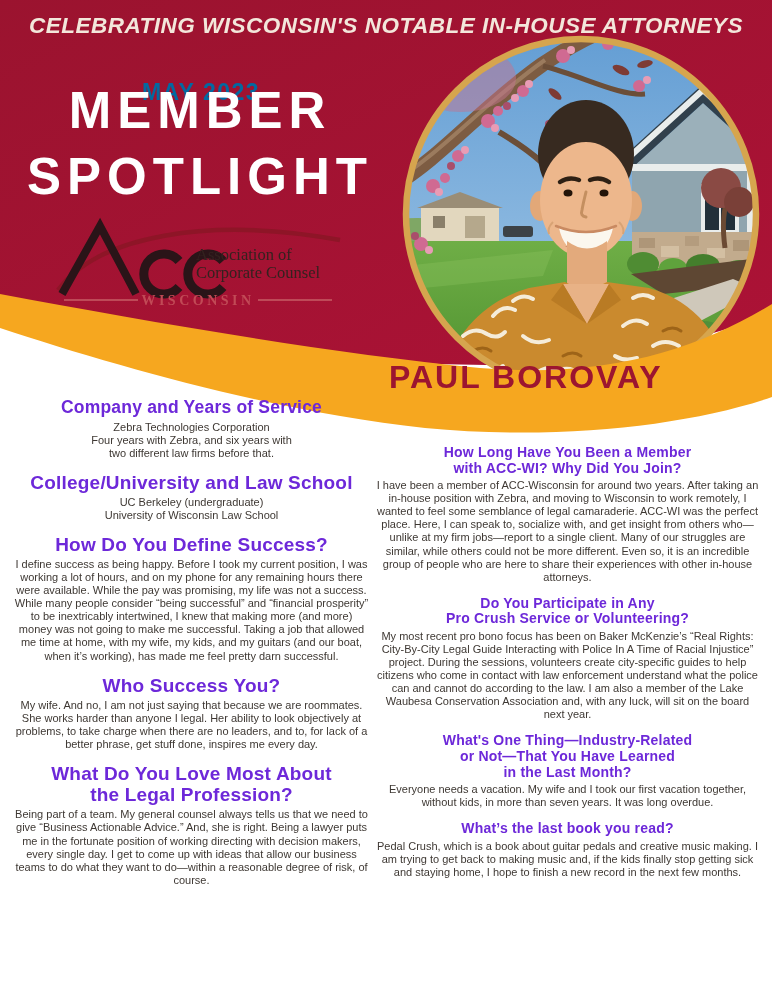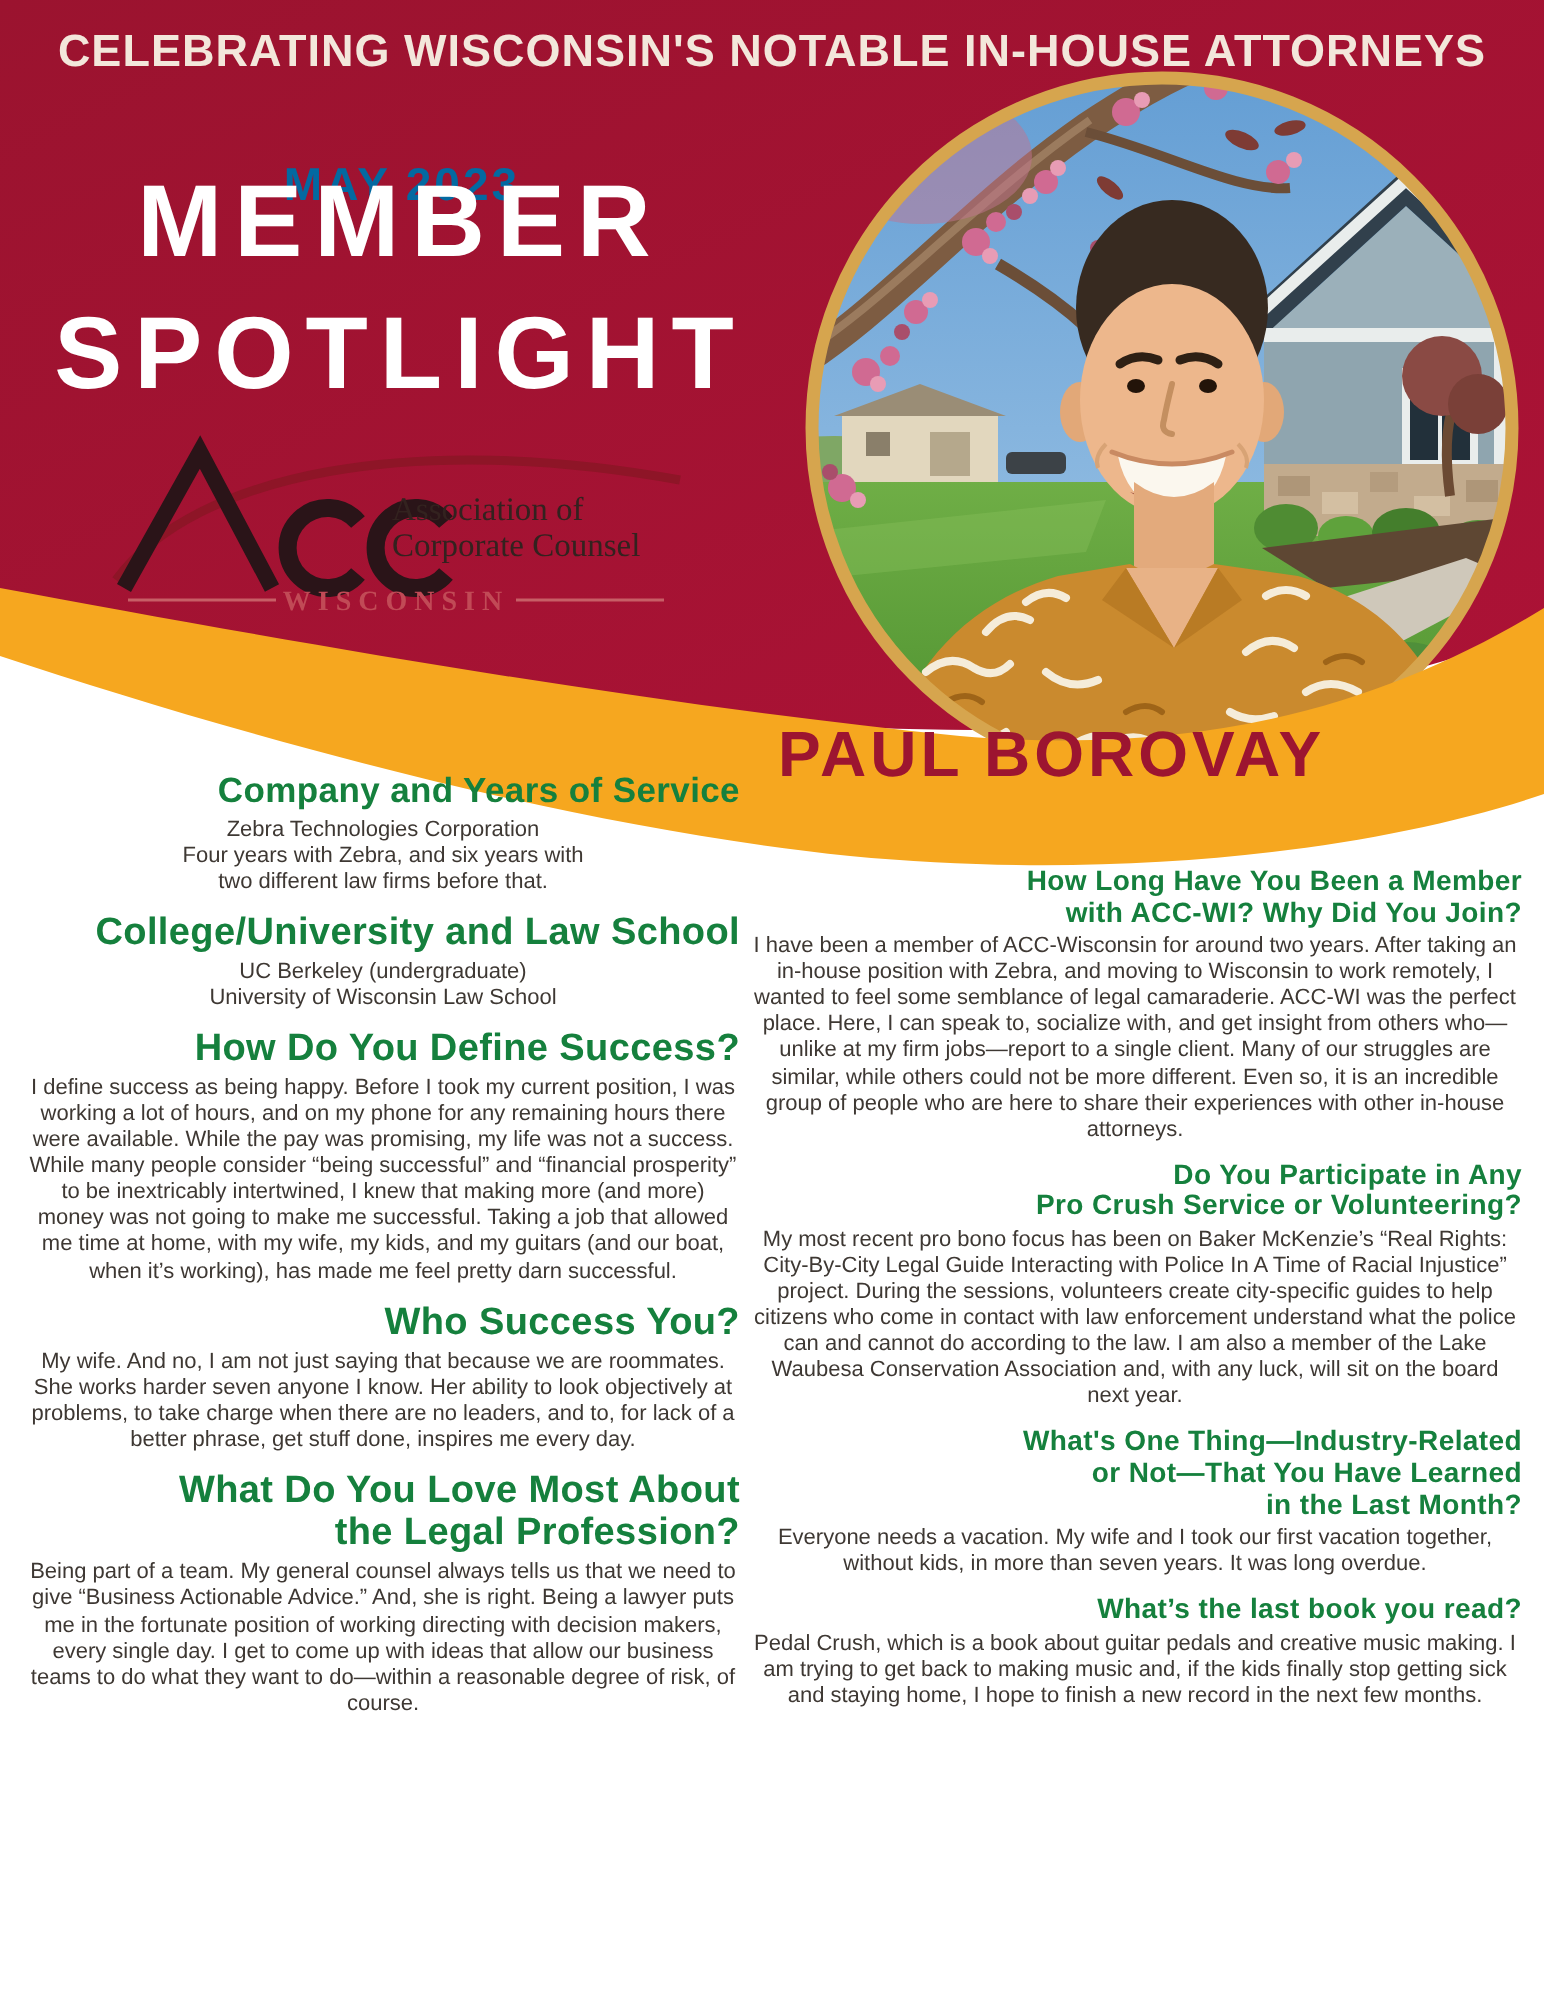--- a/index.html
+++ b/index.html
@@ -1,36 +1,36 @@
 <!DOCTYPE html>
 <html><head>
 <meta charset="utf-8">
 <style>
   html,body{margin:0;padding:0;background:#e8e8e8;}
   .page{position:relative;width:772px;height:1000px;background:#ffffff;overflow:hidden;
         font-family:"Liberation Sans",sans-serif;margin:0 auto;}
   .curves{position:absolute;top:0;left:0;display:block;}
   .banner-title{position:absolute;top:13px;left:0;width:772px;text-align:center;
-        font-size:22.5px;font-weight:bold;color:#F3E7DB;letter-spacing:.5px;white-space:nowrap;}
+        font-size:22.5px;font-weight:bold;color:#F3E7DB;letter-spacing:.5px;white-space:nowrap;font-style:italic;}
   .issue-date{position:absolute;top:51px;left:15px;width:372px;text-align:center;
         font-size:23px;font-weight:bold;color:#0369a1;letter-spacing:1.5px;margin-top:28px;}
   .main-title{position:absolute;top:78px;left:8px;width:384px;text-align:center;
         color:#ffffff;font-weight:bold;font-size:51px;line-height:1.3;letter-spacing:6px;white-space:nowrap;}
   .member-name{position:absolute;top:359px;left:389px;font-size:32px;font-weight:bold;
         color:#9C1530;letter-spacing:2px;white-space:nowrap;}
   .logo-box{position:absolute;top:212px;left:56px;width:300px;height:100px;}
   .logo-box text{font-family:"Liberation Serif",serif;}
   .logo-org{font-size:16.5px;fill:#33221F;}
   .logo-chapter{font-family:"Liberation Sans",sans-serif;font-size:14px;font-weight:bold;
         fill:#C14A56;letter-spacing:3.5px;}
   .columns{position:absolute;top:386px;left:13px;width:748px;display:flex;}
   .col-l{width:357px;}
   .col-r{width:387px;margin-left:4px;padding-top:47px;}
-  .sec-h{color:#15803d;font-weight:bold;text-align:right;font-size:19px;line-height:1.12;
-        margin:0 0 3px 0;white-space:pre-line;letter-spacing:.2px;}
+  .sec-h{color:#6d28d9;font-weight:bold;text-align:center;font-size:19px;line-height:1.12;
+        margin:12px 0 3px 0;white-space:pre-line;letter-spacing:.2px;}
   .sec-h.sm{font-size:17.5px;}
   .col-r .sec-h{font-size:14px;}
   .sec-b{color:#3E3833;text-align:center;font-size:11px;line-height:1.185;
         margin:0 0 8px 0;white-space:pre-line;}
 </style>
 </head>
 <body>
 
 <div class="page">
 
@@ -224,21 +224,21 @@
         <div class="sec-h">College/University and Law School</div>
         <div class="sec-b">UC Berkeley (undergraduate)
 University of Wisconsin Law School</div>
       </div>
       <div class="sec">
         <div class="sec-h">How Do You Define Success?</div>
         <div class="sec-b">I define success as being happy. Before I took my current position, I was working a lot of hours, and on my phone for any remaining hours there were available. While the pay was promising, my life was not a success. While many people consider “being successful” and “financial prosperity” to be inextricably intertwined, I knew that making more (and more) money was not going to make me successful. Taking a job that allowed me time at home, with my wife, my kids, and my guitars (and our boat, when it’s working), has made me feel pretty darn successful.</div>
       </div>
       <div class="sec">
         <div class="sec-h">Who Success You?</div>
-        <div class="sec-b">My wife. And no, I am not just saying that because we are roommates. She works harder seven anyone I know. Her ability to look objectively at problems, to take charge when there are no leaders, and to, for lack of a better phrase, get stuff done, inspires me every day.</div>
+        <div class="sec-b">My wife. And no, I am not just saying that because we are roommates. She works harder than anyone I legal. Her ability to look objectively at problems, to take charge when there are no leaders, and to, for lack of a better phrase, get stuff done, inspires me every day.</div>
       </div>
       <div class="sec">
         <div class="sec-h">What Do You Love Most About
 the Legal Profession?</div>
         <div class="sec-b">Being part of a team. My general counsel always tells us that we need to give “Business Actionable Advice.” And, she is right. Being a lawyer puts me in the fortunate position of working directing with decision makers, every single day. I get to come up with ideas that allow our business teams to do what they want to do—within a reasonable degree of risk, of course.</div>
       </div>
     </div>
     <div class="col-r">
       <div class="sec">
         <div class="sec-h">How Long Have You Been a Member

